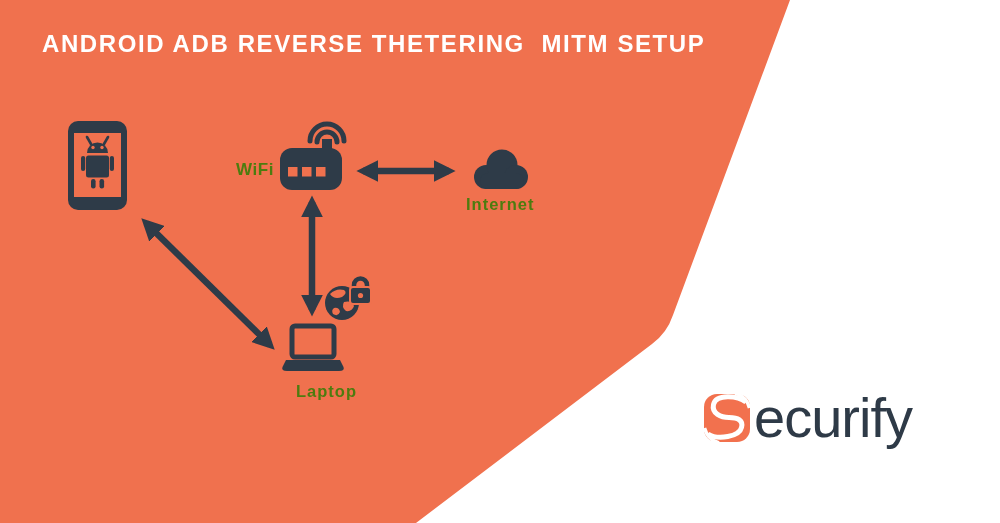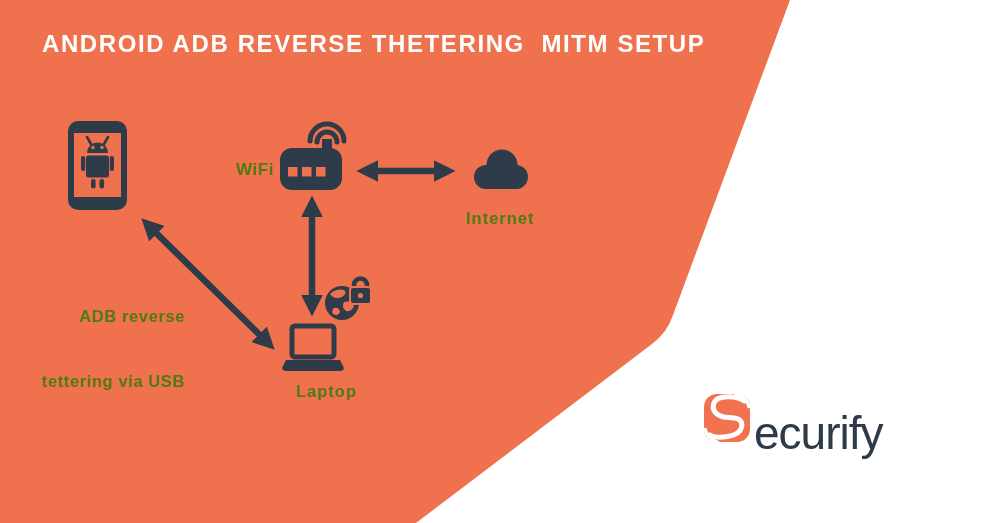--- a/index.html
+++ b/index.html
@@ -21,39 +21,39 @@
   }
   .lbl{
     position:absolute;
     color:#4d7c0f;
     font-weight:bold;
     font-size:16.5px;
     letter-spacing:0.6px;
     white-space:pre;
   }
   .lbl-wifi{left:236px;top:160px;font-size:17px;}
-  .lbl-internet{left:466px;top:209px;letter-spacing:1px;}
+  .lbl-internet{left:466px;top:195px;letter-spacing:1px;}
   .lbl-vpn{left:374px;top:292px;font-size:17px;}
   .lbl-laptop{left:296px;top:382px;letter-spacing:1px;}
   .lbl-adb{
     left:20px;top:262px;width:165px;
     text-align:right;line-height:1.32;
   }
   .arrow-layer{position:absolute;left:0;top:0;pointer-events:none;}
   .logo{
     position:absolute;left:703px;top:392px;
     display:flex;align-items:flex-start;
   }
   .logo-text{
-    font-size:46px;
+    font-size:56px;
     line-height:50px;
     color:#2E3A47;
     letter-spacing:-1px;
     margin-left:3px;
-    margin-top:16px;
+    margin-top:1px;
   }
   .icon-svg{position:absolute;}
 </style>
 </head>
 <body>
 
 <div class="canvas">
 
   <svg class="bg-svg" width="1000" height="523" viewBox="0 0 1000 523">
     <path d="M0,0 L790,0 L673,315 Q667,333 652,344 L416,523 L0,523 Z" fill="#F0714E"></path>
@@ -121,24 +121,20 @@
   </svg>
 
   <svg class="icon-svg" style="left:279px;top:323px;" width="66" height="50" viewBox="0 0 66 50">
     <rect x="13" y="3" width="42" height="31" rx="3" fill="none" stroke="#2E3B48" stroke-width="5"></rect>
     <path d="M7,37 L61,37 L64.5,44 Q66,48 60,48 L8,48 Q2,48 3.5,44 Z" fill="#2E3B48"></path>
   </svg>
 
   <div class="lbl lbl-wifi">WiFi</div>
   <div class="lbl lbl-internet">Internet</div>
   <div class="lbl lbl-laptop">Laptop</div>
-  <div class="lbl lbl-adb">
-    <div>ADB reverse</div>
-    <div>tettering via USB</div>
-  </div>
 
   <div class="logo">
     <svg width="48" height="52" viewBox="0 0 48 52">
       <rect x="1" y="2" width="46" height="48" rx="13" fill="#F2714E"></rect>
       <path d="M43,10 C35,3.5 13,1.5 10.5,12.5 C8.5,21.5 18,25.5 26,25.5 C35,25.5 40.5,28.5 38.5,35.5 C36.5,44.5 15,48.5 5,42" fill="none" stroke="#ffffff" stroke-width="5"></path>
       <path d="M32,1 C39,3 44.5,8.5 46.5,16" fill="none" stroke="#ffffff" stroke-width="3.5"></path>
       <path d="M16,51 C9,49 3.5,43.5 1.5,36" fill="none" stroke="#ffffff" stroke-width="3.5"></path>
     </svg>
     <div class="logo-text">ecurify</div>
   </div>

